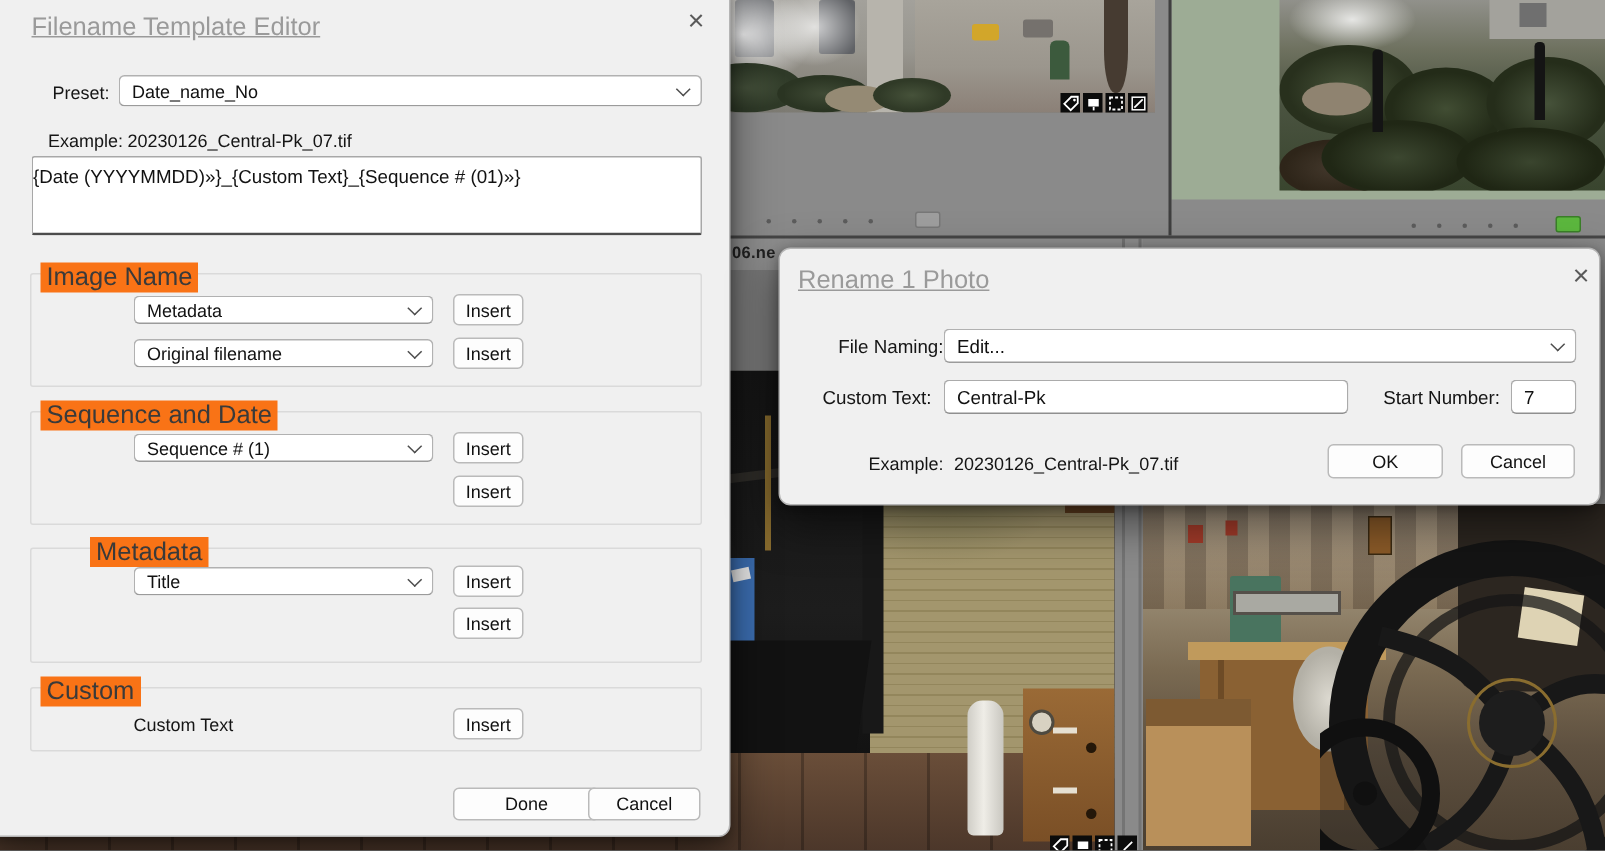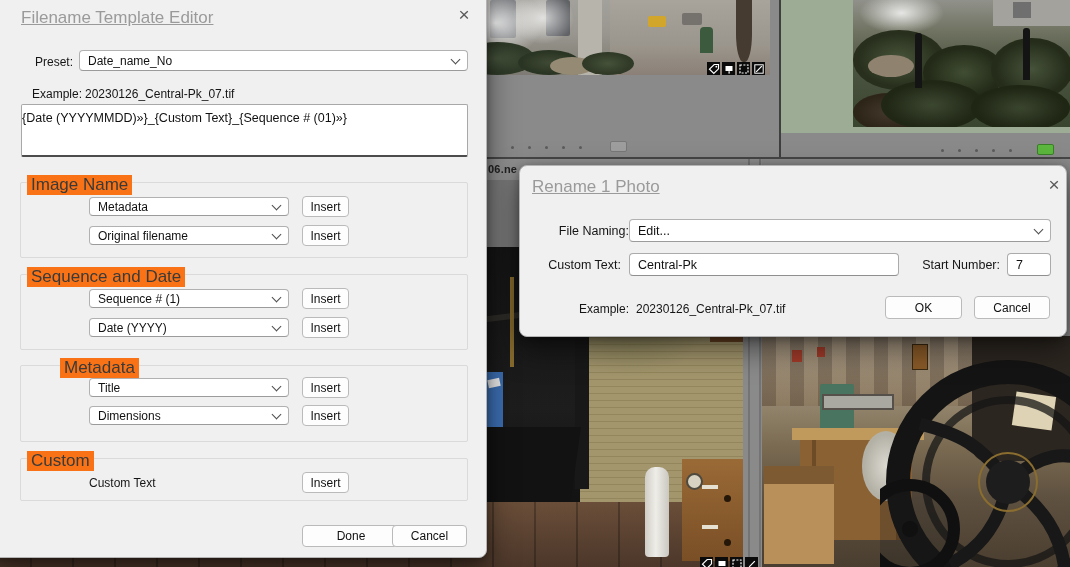--- a/index.html
+++ b/index.html
@@ -257,37 +257,29 @@
     </div>
     <div class="btn" style="left:311px; top:232px; width:47px; height:21px;">Insert</div>
 
     <div class="groupbox" style="left:29px; top:281px; width:448px; height:76px;"></div>
     <div class="grouplabel" style="left:36px; top:274px;">Sequence and Date</div>
     <div class="combo" style="left:98px; top:296px; width:200px; height:19px;">
       <span>Sequence # (1)</span>
         <span class="chev"></span>
     </div>
     <div class="btn" style="left:311px; top:295px; width:47px; height:21px;">Insert</div>
-    <div class="combo" style="left:98px; top:325px; width:200px; height:19px;">
-      <span>Date (YYYY)</span>
-        <span class="chev"></span>
-    </div>
     <div class="btn" style="left:311px; top:324px; width:47px; height:21px;">Insert</div>
 
     <div class="groupbox" style="left:29px; top:372px; width:448px; height:77px;"></div>
     <div class="grouplabel" style="left:36px; top:365px;margin-left:33px;">Metadata</div>
     <div class="combo" style="left:98px; top:385px; width:200px; height:19px;">
       <span>Title</span>
         <span class="chev"></span>
     </div>
     <div class="btn" style="left:311px; top:384px; width:47px; height:21px;">Insert</div>
-    <div class="combo" style="left:98px; top:413px; width:200px; height:19px;">
-      <span>Dimensions</span>
-        <span class="chev"></span>
-    </div>
     <div class="btn" style="left:311px; top:412px; width:47px; height:21px;">Insert</div>
 
     <div class="groupbox" style="left:29px; top:465px; width:448px; height:43px;"></div>
     <div class="grouplabel" style="left:36px; top:458px;">Custom</div>
     <div class="lbl" style="left:98px; top:483px;">Custom Text</div>
     <div class="btn" style="left:311px; top:479px; width:47px; height:21px;">Insert</div>
 
     <div class="btn" style="left:311px; top:532px; width:98px; height:22px;">Done</div>
     <div class="btn" style="left:401px; top:532px; width:75px; height:22px;">Cancel</div>
   </div>

